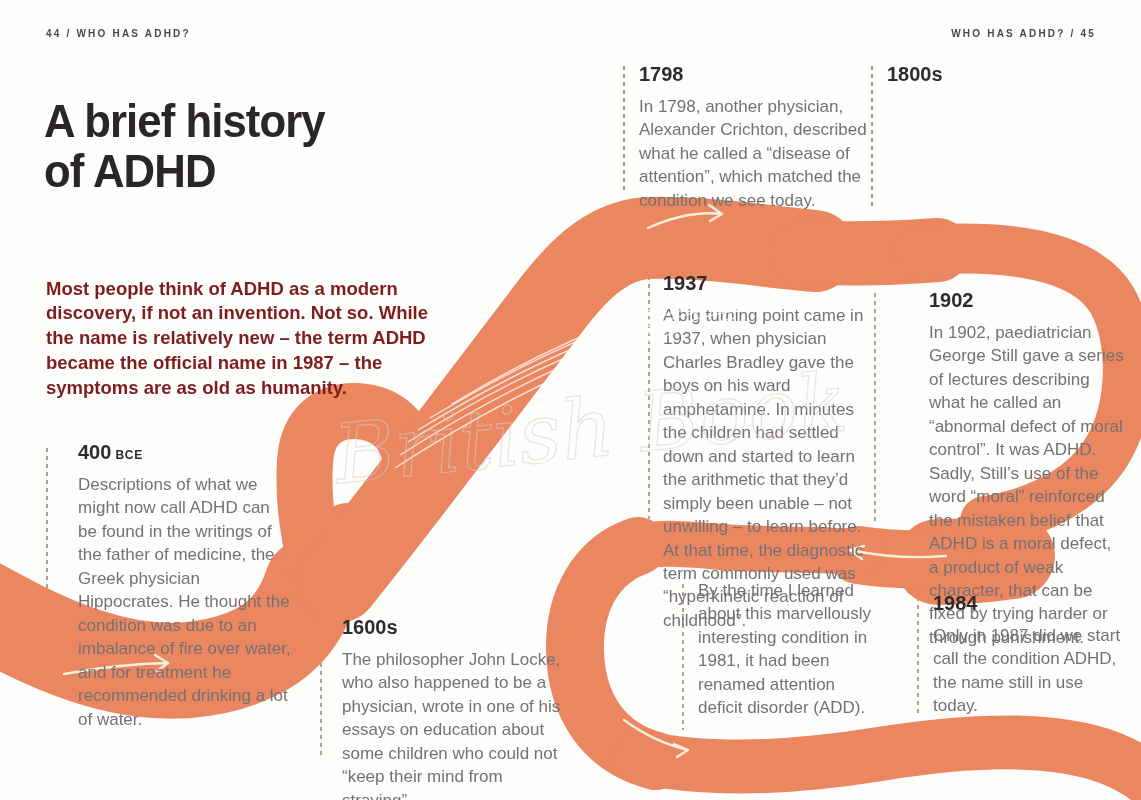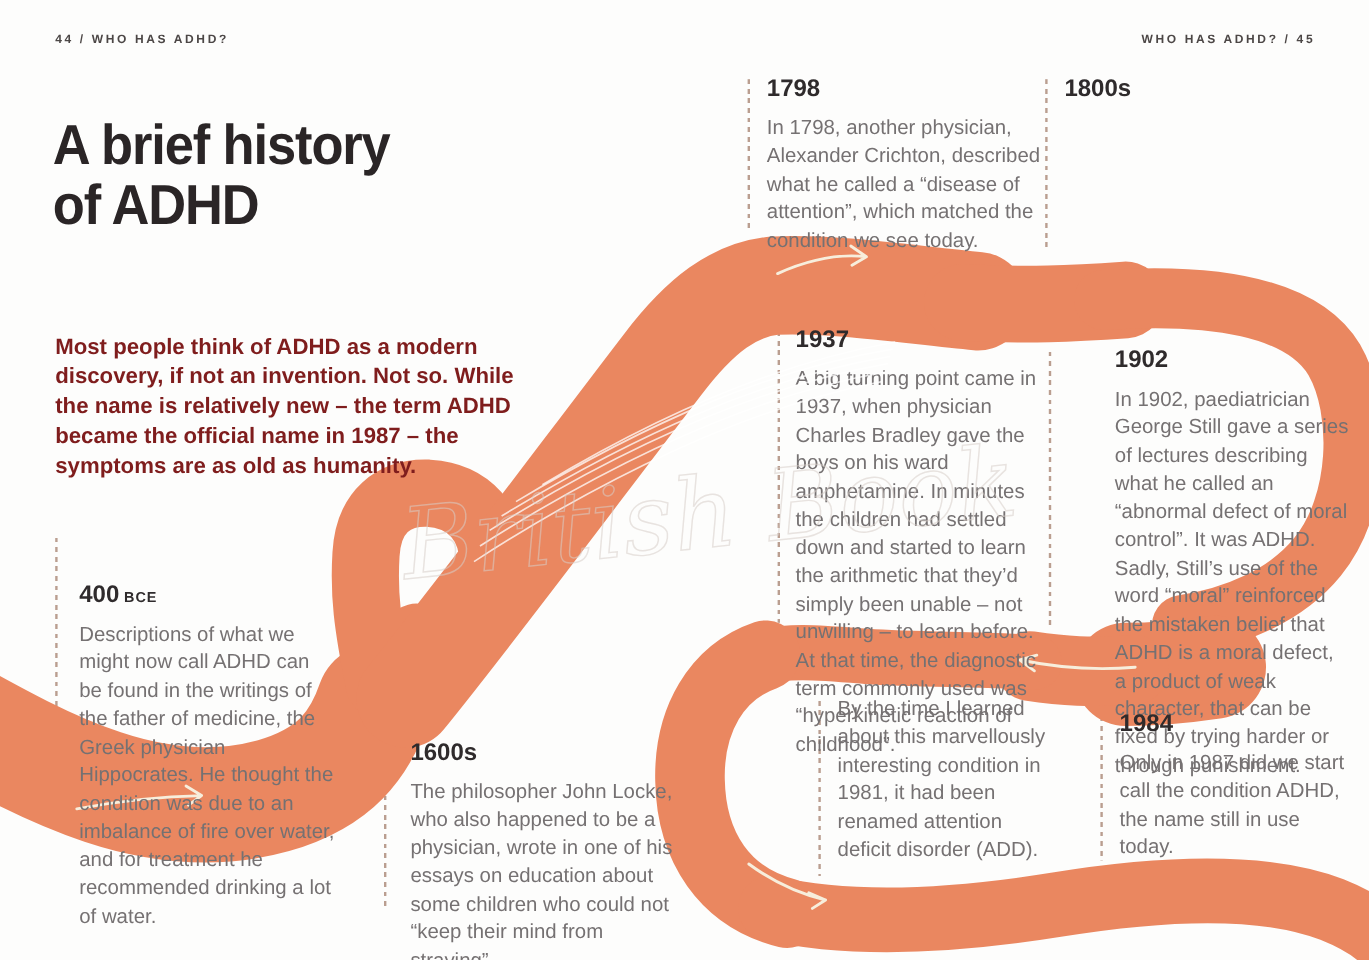--- a/index.html
+++ b/index.html
@@ -25,21 +25,21 @@
   
   .intro{
     position:absolute;left:46px;top:258px;width:408px;z-index:3;
     font-size:18.5px;font-weight:700;line-height:1.34;color:#7f1d1d;
   }
   
   .entry{position:absolute;z-index:3;}
   .year{margin:0 0 9px 0;font-size:20px;font-weight:700;color:#2f2b2c;}
   .era{font-size:12px;letter-spacing:0.8px;font-weight:700;margin-left:4px;}
   .body{margin:0;font-size:17px;line-height:1.38;color:#757172;font-weight:400;}
-  .e1{left:66px;top:441px;width:214px;margin-top:44px;}
+  .e1{left:78px;top:441px;width:214px;}
   .e2{left:342px;top:616px;width:222px;}
   .e3{left:639px;top:63px;width:238px;}
   .e4{left:887px;top:63px;width:244px;}
   .e5{left:663px;top:272px;width:208px;}
   .e6{left:890px;top:289px;width:196px;margin-left:39px;}
   .e7{left:698px;top:579px;width:186px;}
   .e8{left:933px;top:592px;width:188px;}
   
   .dash{
     position:absolute;width:2px;z-index:1;

